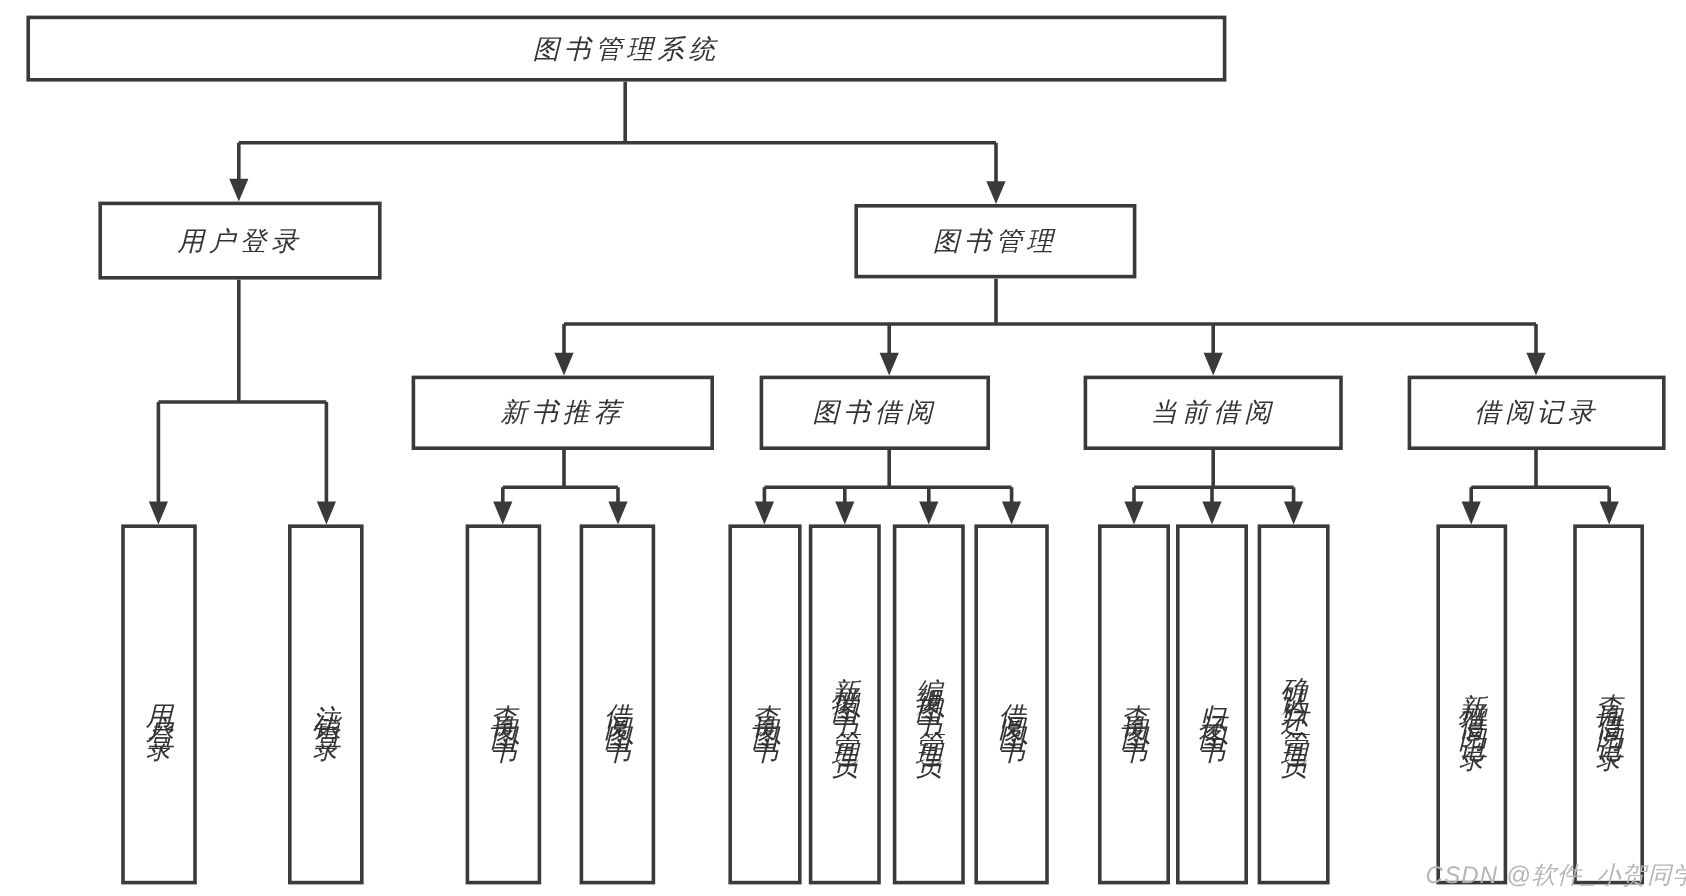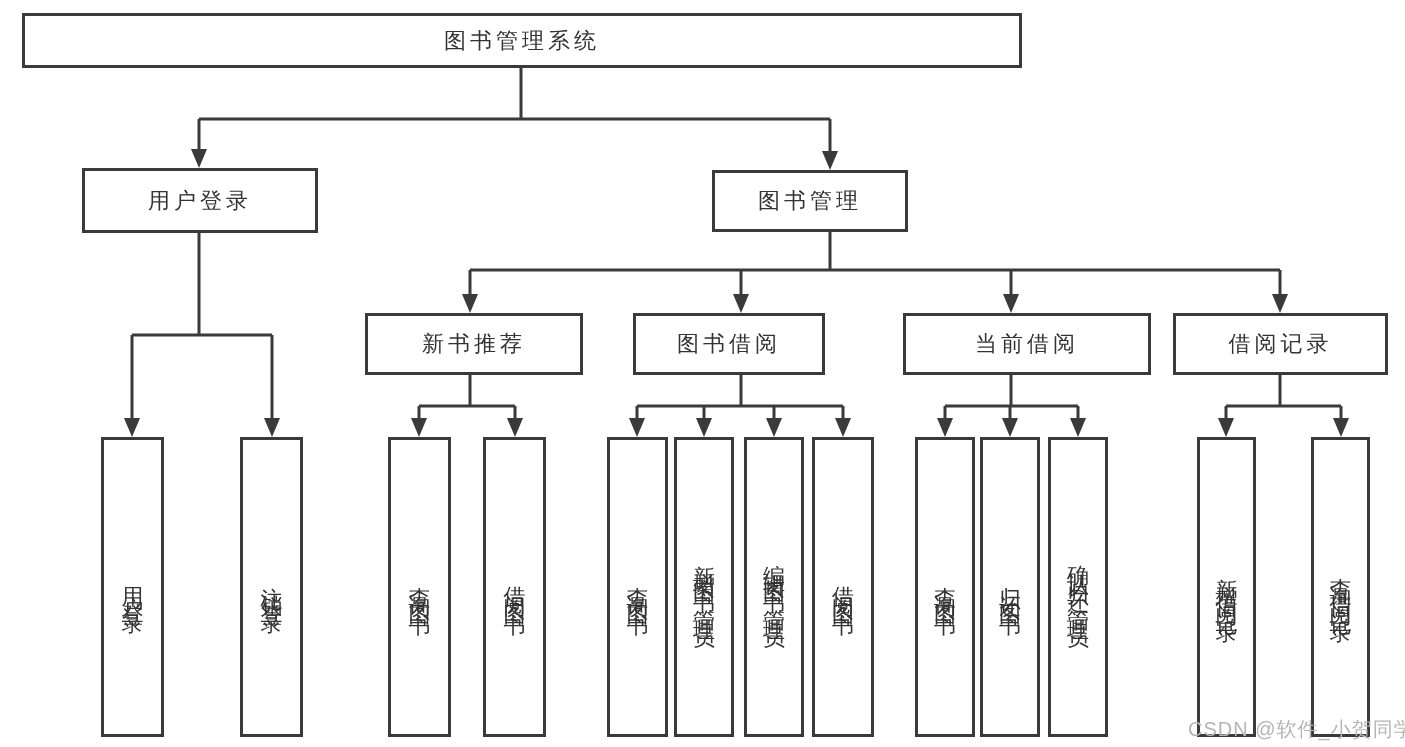--- a/index.html
+++ b/index.html
@@ -12,20 +12,21 @@
   body{
     background:var(--bg);
     font-family:"Liberation Sans", sans-serif;
   }
   .canvas{
     position:relative;
     width:1405px;
     height:747px;
     background:var(--bg);
     overflow:hidden;
+    font-style:italic;
   }
   .connectors{
     position:absolute;
     left:0;top:0;
     width:1405px;height:747px;
     pointer-events:none;
   }
   .node{
     position:absolute;
     border:3px solid var(--line);
@@ -93,31 +94,31 @@
          M1333 418 L1349 418 L1341 437 Z" fill="#3a3a3a" stroke="none"></path>
   </svg>
 
   <div class="node h" style="left:22px;top:13px;width:1000px;height:55px">
     <span>图书管理系统</span>
   </div>
 
   <div class="node h" style="left:82px;top:168px;width:236px;height:65px">
     <span>用户登录</span>
   </div>
-  <div class="node h" style="left:712px;top:170px;width:196px;height:62px">
+  <div class="node h" style="left:712px;top:170px;width:235px;height:62px">
     <span>图书管理</span>
   </div>
 
-  <div class="node h" style="left:365px;top:313px;width:218px;height:62px">
+  <div class="node h" style="left:343px;top:313px;width:252px;height:62px">
     <span>新书推荐</span>
   </div>
   <div class="node h" style="left:633px;top:313px;width:192px;height:62px">
     <span>图书借阅</span>
   </div>
-  <div class="node h" style="left:903px;top:313px;width:248px;height:62px">
+  <div class="node h" style="left:903px;top:313px;width:216px;height:62px">
     <span>当前借阅</span>
   </div>
   <div class="node h" style="left:1173px;top:313px;width:215px;height:62px">
     <span>借阅记录</span>
   </div>
 
   <div class="node v" style="left:101px;top:437px;width:63px;height:300px">
     <span>用户登录</span>
   </div>
   <div class="node v" style="left:240px;top:437px;width:63px;height:300px">

